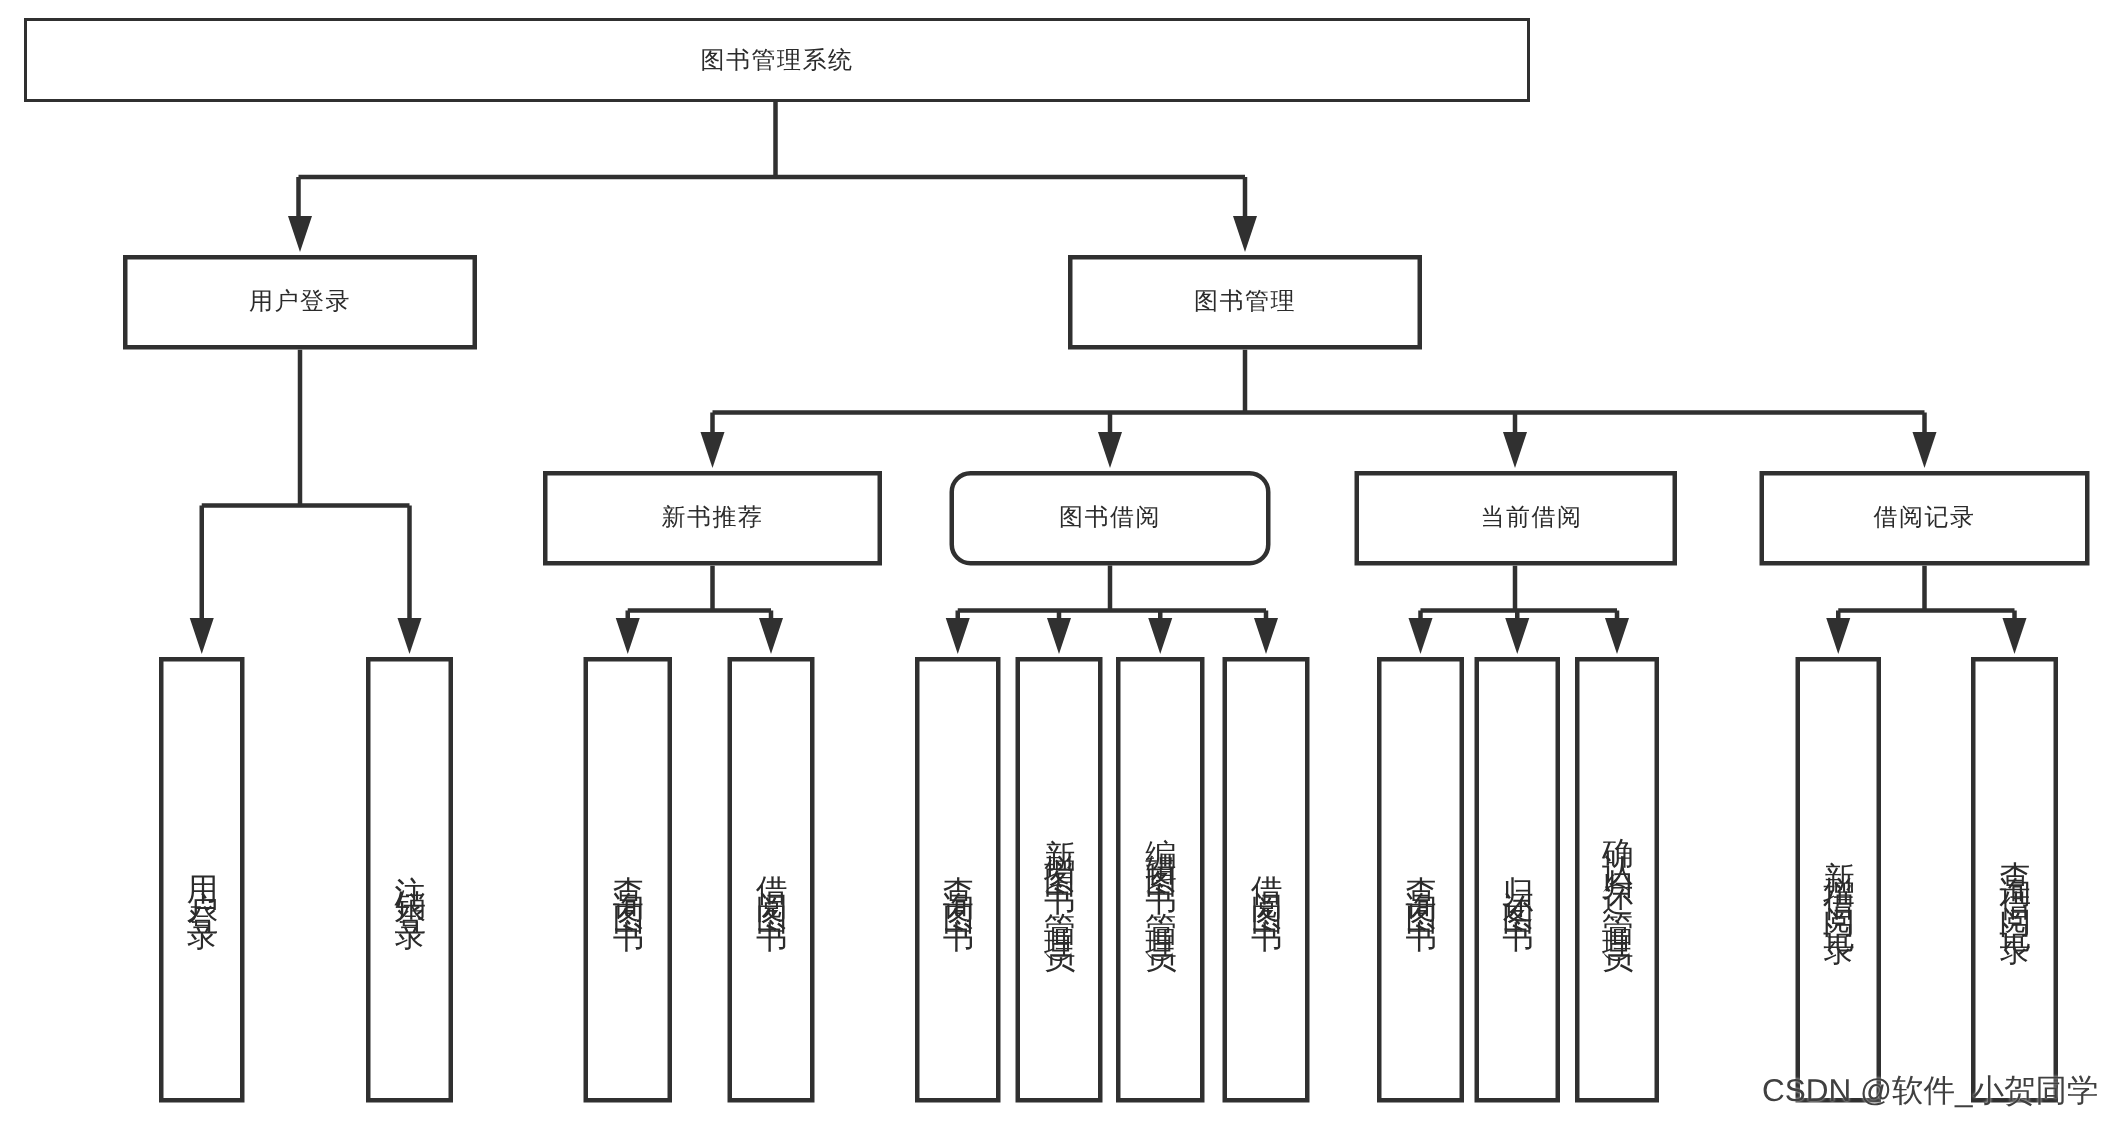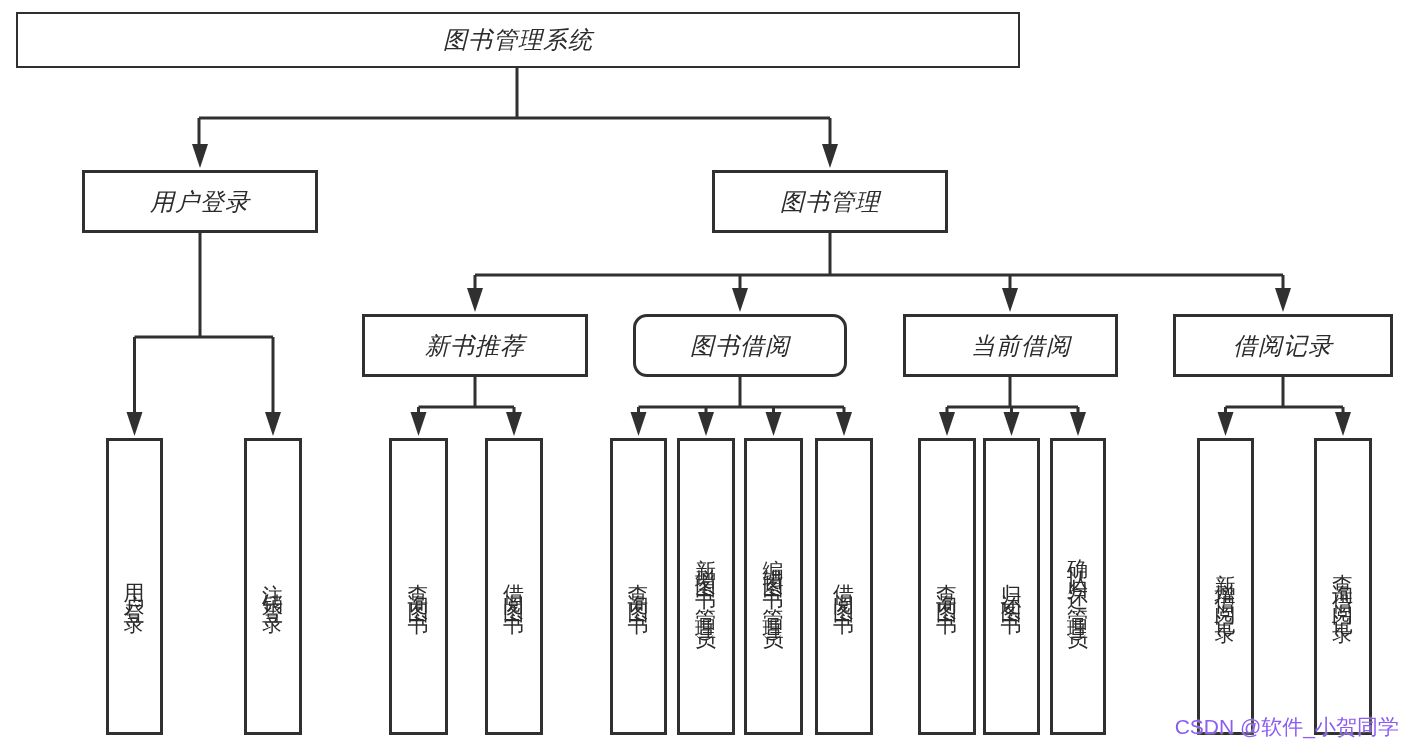--- a/index.html
+++ b/index.html
@@ -12,36 +12,36 @@
   }
   #wires{position:absolute;left:0;top:0;width:1405px;height:747px;}
   .node{
     position:absolute;
     box-sizing:border-box;
     background:#ffffff;
     border:3px solid #303030;
     display:flex;align-items:center;justify-content:center;
     color:#2b2b2b;
   }
-  .hnode{font-size:24px;letter-spacing:1px;white-space:nowrap;font-style:italic;}
+  .hnode{font-size:16px;letter-spacing:1px;white-space:nowrap;}
   .rootnode{border-width:2px;}
   .vnode span{
     writing-mode:vertical-rl;
     text-orientation:mixed;
     font-size:21px;
     line-height:1;
     letter-spacing:10px;
     color:#2b2b2b;
     white-space:nowrap;
   }
   .watermark{
     position:absolute;
     right:6px;bottom:6px;
     font-size:21px;
-    color:#8b5cf6;
+    color:#404040;
     text-shadow:0 0 2px rgba(255,255,255,0.9);
     white-space:nowrap;
     z-index:5;
     text-align:center;
   }
 </style>
 </head>
 <body>
 
 <div id="canvas">

